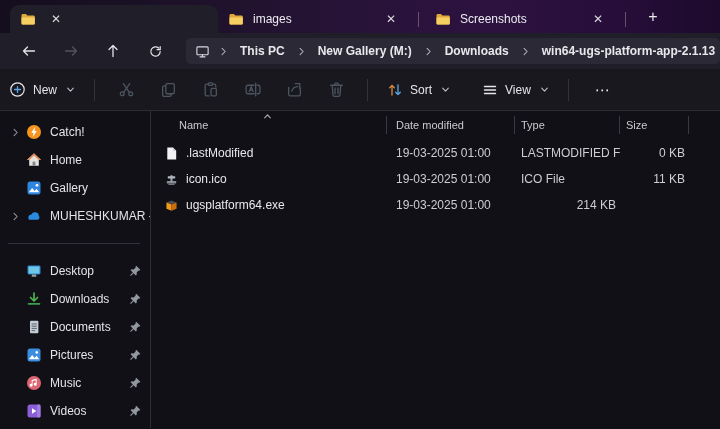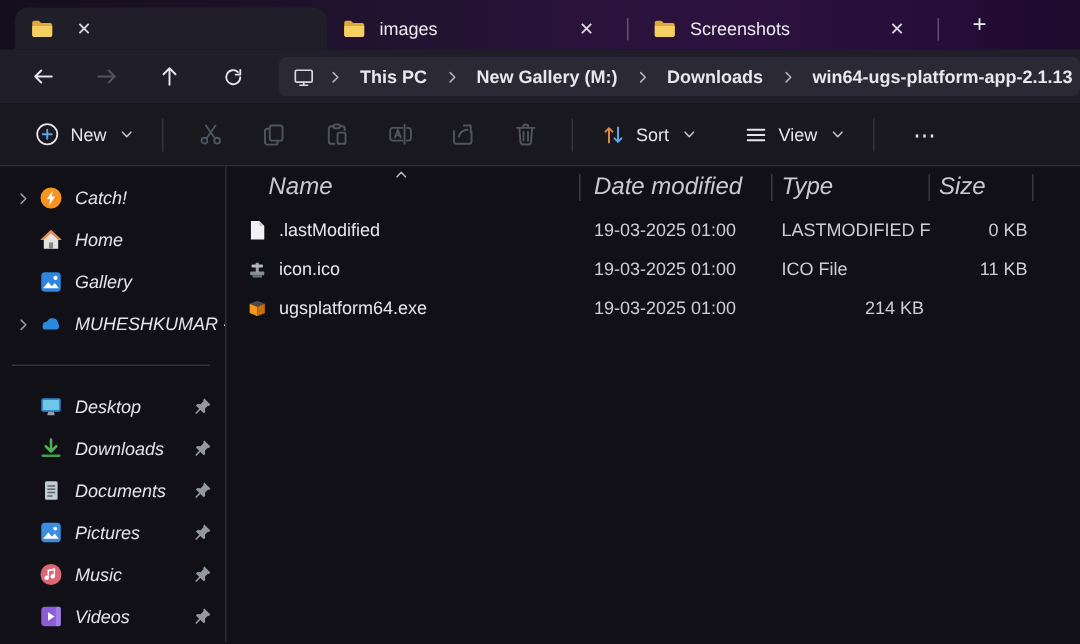--- a/index.html
+++ b/index.html
@@ -42,43 +42,43 @@
   .nav-btn.disabled { color:#55525f; }
   .addressbar {
     flex:1; height:26px; margin-left:10px; background:#2b2936; border-radius:5px;
     display:flex; align-items:center; padding:0 8px 0 9px; overflow:hidden; white-space:nowrap;
   }
   .crumb { padding:2px 7px; border-radius:3px; color:#e8e8ec;font-weight:bold; }
   .crumb-chev { color:#b6b6bf; margin:0 5px; display:flex; }
   .pc-icon { color:#d9d9e0; margin-right:4px; display:flex; }
 
   
-  .toolbar { height:42px; background:#19181f; border-bottom:1px solid #2d2c33; display:flex; align-items:center; padding-left:14px; }
+  .toolbar { height:42px; background:#19181f; border-bottom:1px solid #2d2c33; display:flex; align-items:center; }
   .tb-btn { border:none; background:transparent; color:#e6e6ea; display:flex; align-items:center; gap:7px; font-size:12px; border-radius:4px; padding:6px 9px; font-family:inherit; }
   .tb-icon-btn { width:42px; height:32px; border:none; background:transparent; color:#4d5660; display:flex; align-items:center; justify-content:center; }
   .tb-sep { width:1px; height:22px; background:#34333a; margin:0 10px; }
   .chev-down { color:#c2c2ca; display:flex; margin-left:2px; }
   .more-btn { font-size:15px; letter-spacing:1px; color:#e6e6ea; border:none; background:transparent; padding:6px 12px; margin-left:4px; }
 
   
   .main { display:flex; height:317px; background:#111016; }
-  .sidebar { width:150px; padding-top:7px; position:relative;font-style:italic; }
+  .sidebar { width:150px; padding-top:7px; position:relative; }
   .side-divider { width:1px; background:#2f2e35; }
   .side-item { height:28px; display:flex; align-items:center; padding-left:5px; }
   .side-chev { width:20px; display:flex; justify-content:center; color:#9a9aa2; }
   .side-chev.empty { visibility:hidden; }
   .side-icon { width:17px; display:flex; justify-content:center; margin-right:8px; }
   .side-label { flex:1; white-space:nowrap; overflow:hidden; color:#e3e3e8; }
   .side-pin { width:18px; margin-right:6px; color:#9297a0; display:flex; justify-content:center; }
   .side-sep { height:1px; background:#32313a; margin:13px 10px 13px 8px; }
 
   
   .content { flex:1; position:relative; padding-top:2px; }
   .grid-row { display:grid; grid-template-columns:236px 128px 105px 69px; align-items:center; }
-  .headers { height:24px; margin-top:0; position:relative; color:#c9c9cf; font-size:16px;font-style:italic; }
+  .headers { height:24px; margin-top:0; position:relative; color:#c9c9cf; font-size:11px; }
   .hcell { height:18px; line-height:18px; border-right:1px solid #3a3942; }
   .h-name { padding-left:28px; }
   .h-date { padding-left:9px; }
   .h-type { padding-left:6px; }
   .h-size { padding-left:6px; }
   .sort-caret { position:absolute; left:112px; top:-1px; color:#b5b5bc; }
   .rows { margin-top:3px; }
   .file-row { height:26px; color:#cdced3; }
   .cell-name { display:flex; align-items:center; gap:7px; padding-left:13px; color:#e8e8ec; overflow:hidden; white-space:nowrap; }
   .cell-date { padding-left:9px; }

